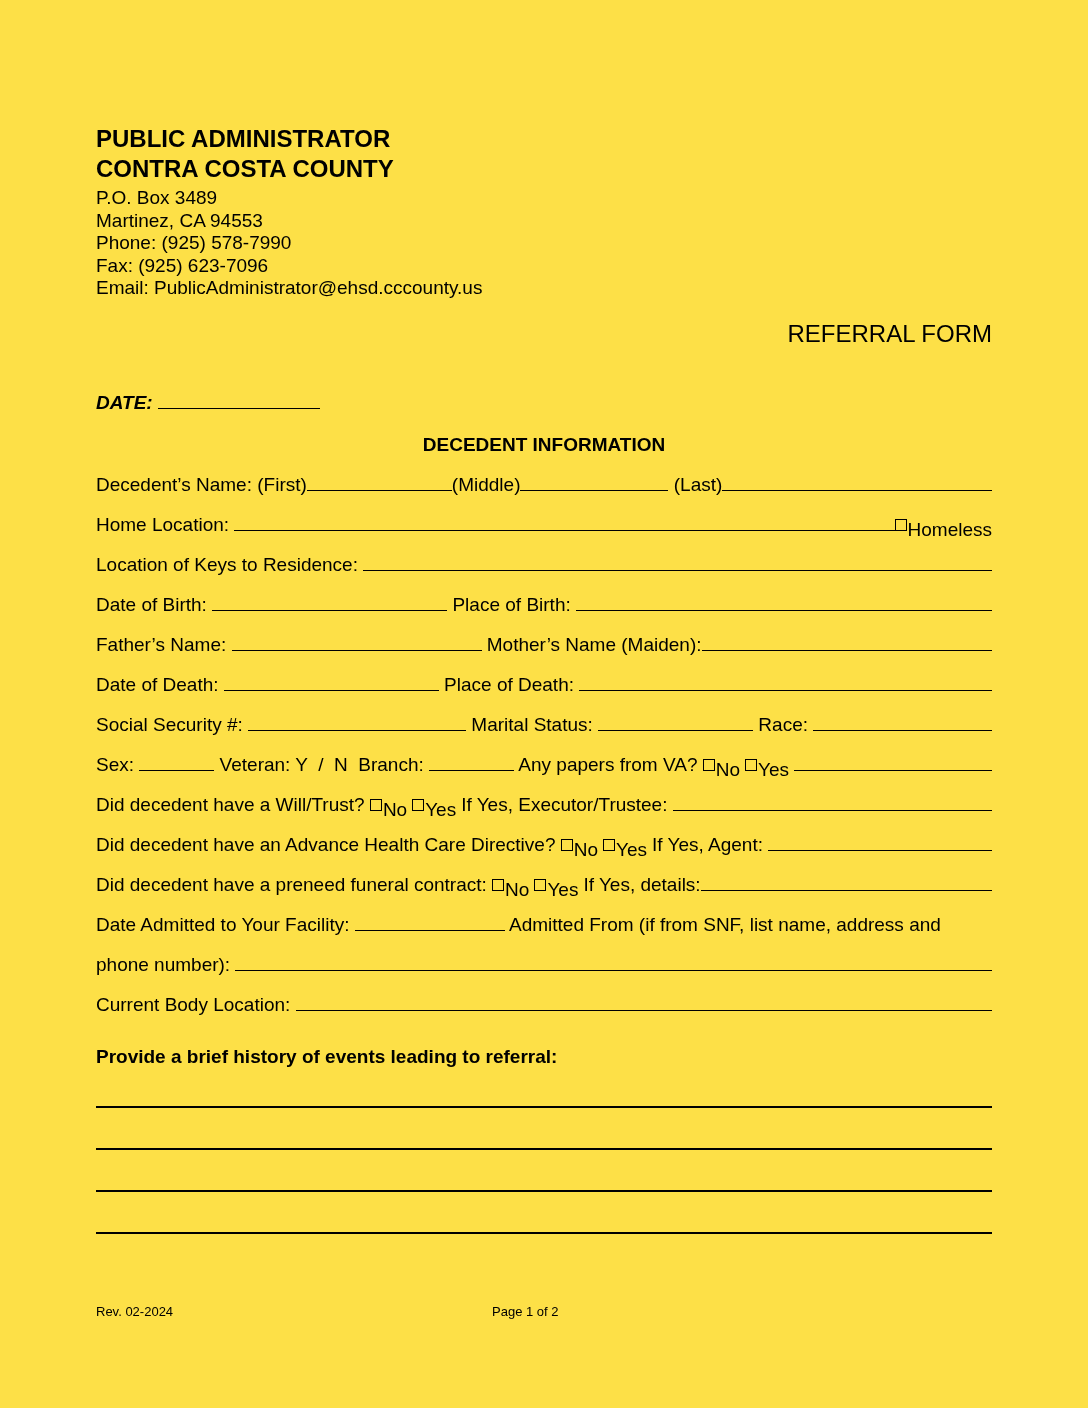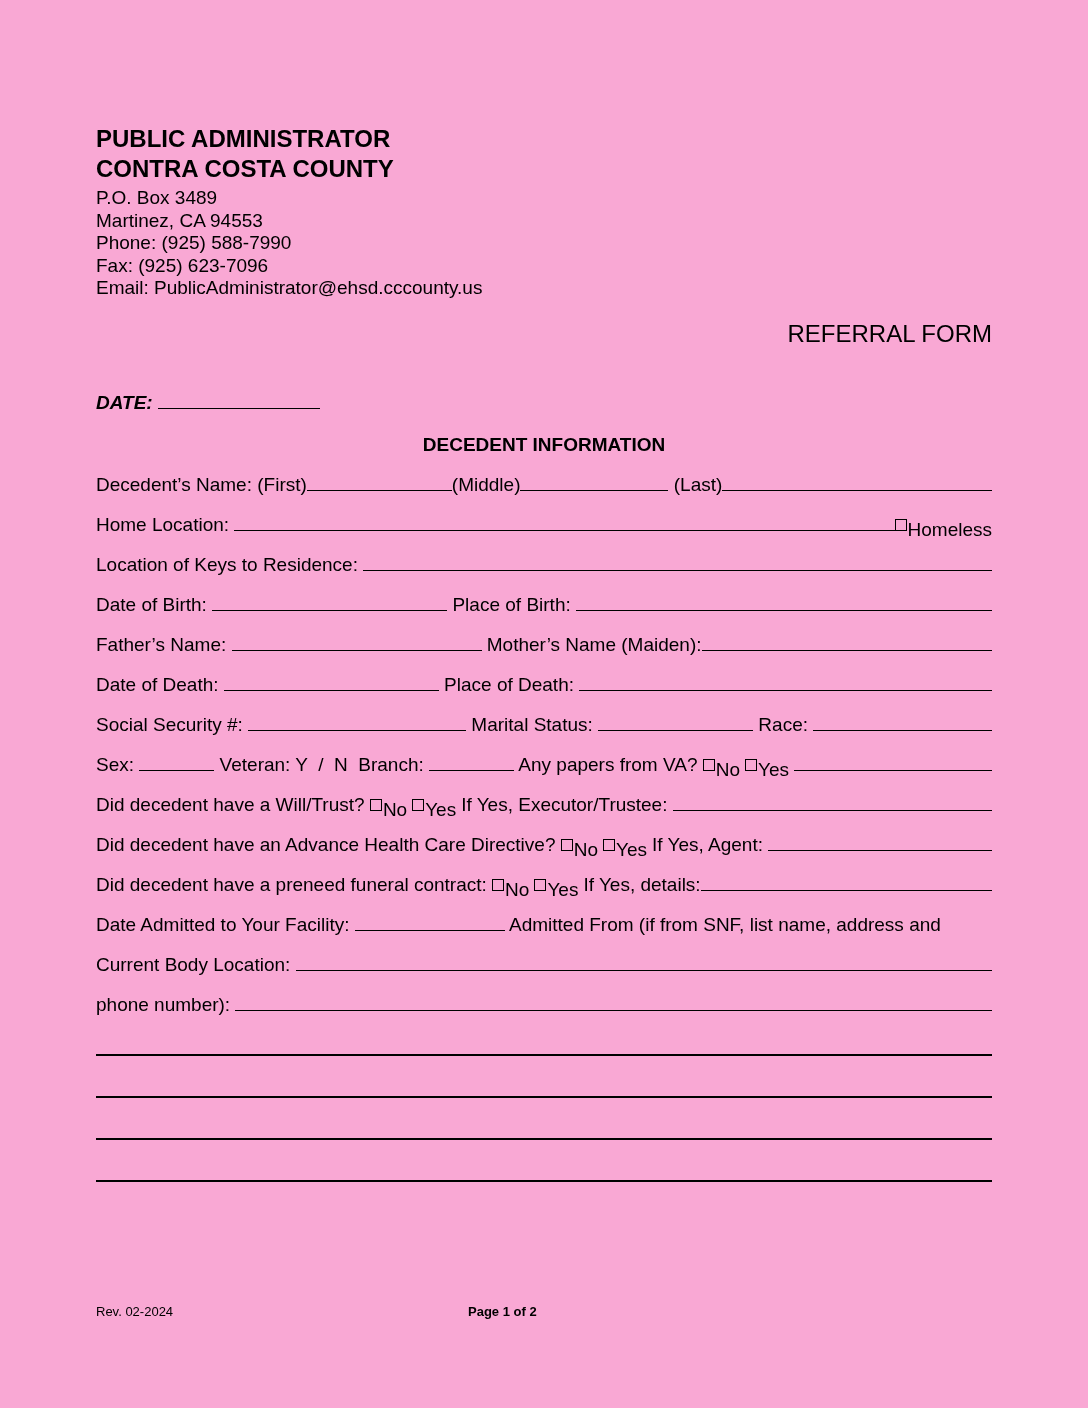--- a/index.html
+++ b/index.html
@@ -1,21 +1,21 @@
 <!DOCTYPE html>
 <html><head>
 <meta charset="utf-8">
 <style>
   html,body { margin:0; padding:0; background:#ffffff; }
   .page {
     position:relative;
     width:1088px;
     height:1408px;
     margin:0 auto;
-    background:#f9a8d4;
+    background:#fde047;
     color:#000000;
     font-family:"Liberation Sans", sans-serif;
     font-size:19px;
     box-sizing:border-box;
     padding:0 96px;
     overflow:hidden;
   }
   .org {
     padding-top:124px;
     font-size:24px;
@@ -62,36 +62,36 @@
   .history-heading { margin-top:30px; font-weight:bold; line-height:22px; }
   .hline { height:0; border-bottom:2px solid #000; margin-top:40px; }
   .hline.first { margin-top:38px; }
   .footer-rev, .footer-page {
     position:absolute;
     top:1303px;
     font-size:13px;
     line-height:18px;
   }
   .footer-rev { left:96px; }
-  .footer-page { left:468px;font-weight:bold; }
+  .footer-page { left:492px; }
 </style>
 </head>
 <body>
 
 <div class="page">
 
   <div class="org">
     <div>PUBLIC ADMINISTRATOR</div>
     <div>CONTRA COSTA COUNTY</div>
   </div>
 
   <div class="addr">
     <div>P.O. Box 3489</div>
     <div>Martinez, CA 94553</div>
-    <div>Phone: (925) 588-7990</div>
+    <div>Phone: (925) 578-7990</div>
     <div>Fax: (925) 623-7096</div>
     <div>Email: PublicAdministrator@ehsd.cccounty.us</div>
   </div>
 
   <div class="doc-title">REFERRAL FORM</div>
 
   <div class="row date-row">
     <span class="lbl">DATE: </span>
     <div class="bl" style="width:162px"></div>
   </div>
@@ -183,29 +183,30 @@
     <div class="bl grow"></div>
   </div>
 
   <div class="row">
     <span>Date Admitted to Your Facility: </span>
     <div class="bl" style="width:150px"></div>
     <span> Admitted From (if from SNF, list name, address and</span>
   </div>
 
   <div class="row">
+    <span>phone number): </span>
+    <div class="bl grow"></div>
+  </div>
+
+  <div class="row">
     <span>Current Body Location: </span>
     <div class="bl grow"></div>
   </div>
 
-  <div class="row">
-    <span>phone number): </span>
-    <div class="bl grow"></div>
-  </div>
-
+  <div class="history-heading">Provide a brief history of events leading to referral:</div>
 
   <div class="hline first"></div>
   <div class="hline"></div>
   <div class="hline"></div>
   <div class="hline"></div>
 
   <div class="footer-rev">Rev. 02-2024</div>
   <div class="footer-page">Page 1 of 2</div>
 
 </div>

